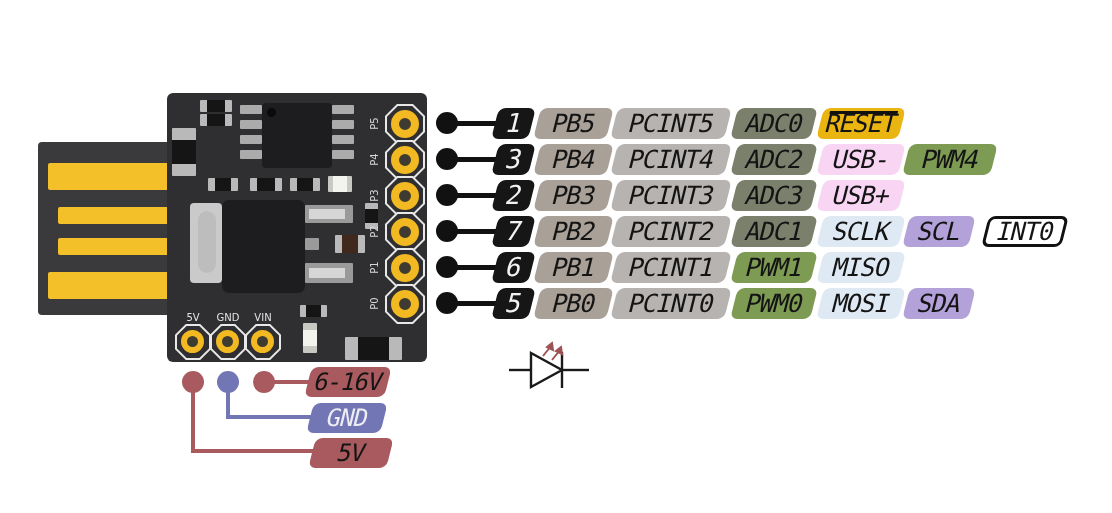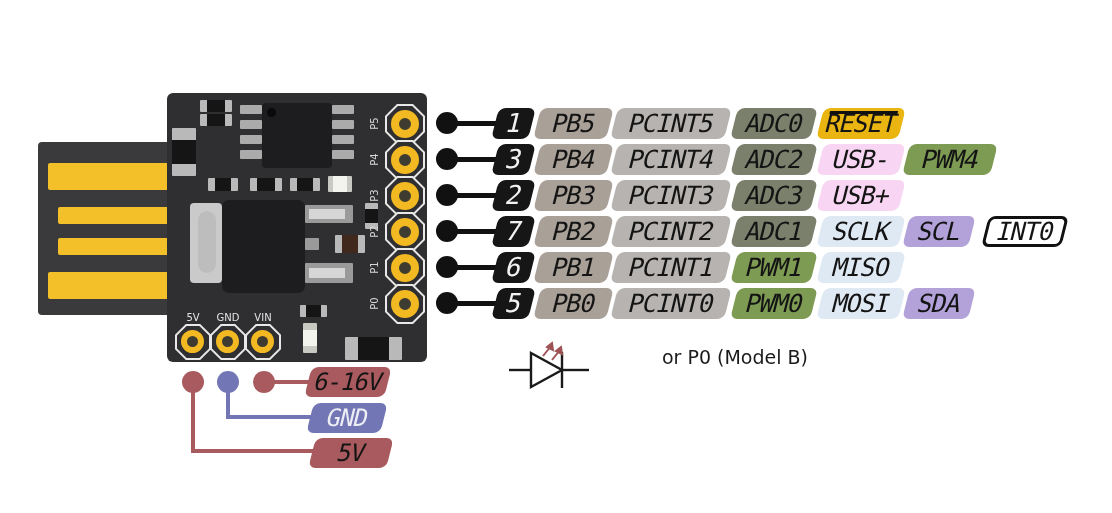--- a/index.html
+++ b/index.html
@@ -276,14 +276,13 @@
   <line x1="59" y1="12" x2="59" y2="48" stroke="#1a1a1a" stroke-width="2.4"></line>
   <line x1="59" y1="30" x2="86" y2="30" stroke="#1a1a1a" stroke-width="2.4"></line>
   <g stroke="#9e5356" stroke-width="2" fill="#9e5356">
     <line x1="40" y1="16" x2="48" y2="6"></line>
       <polygon points="49,3 44,7 50,10"></polygon>
     <line x1="49" y1="20" x2="57" y2="10"></line>
       <polygon points="58,7 53,11 59,14"></polygon>
   </g>
 </svg>
 <div class="note">
-  <div>or P0 (Model B)</div>
 </div>
 
 </body></html>

